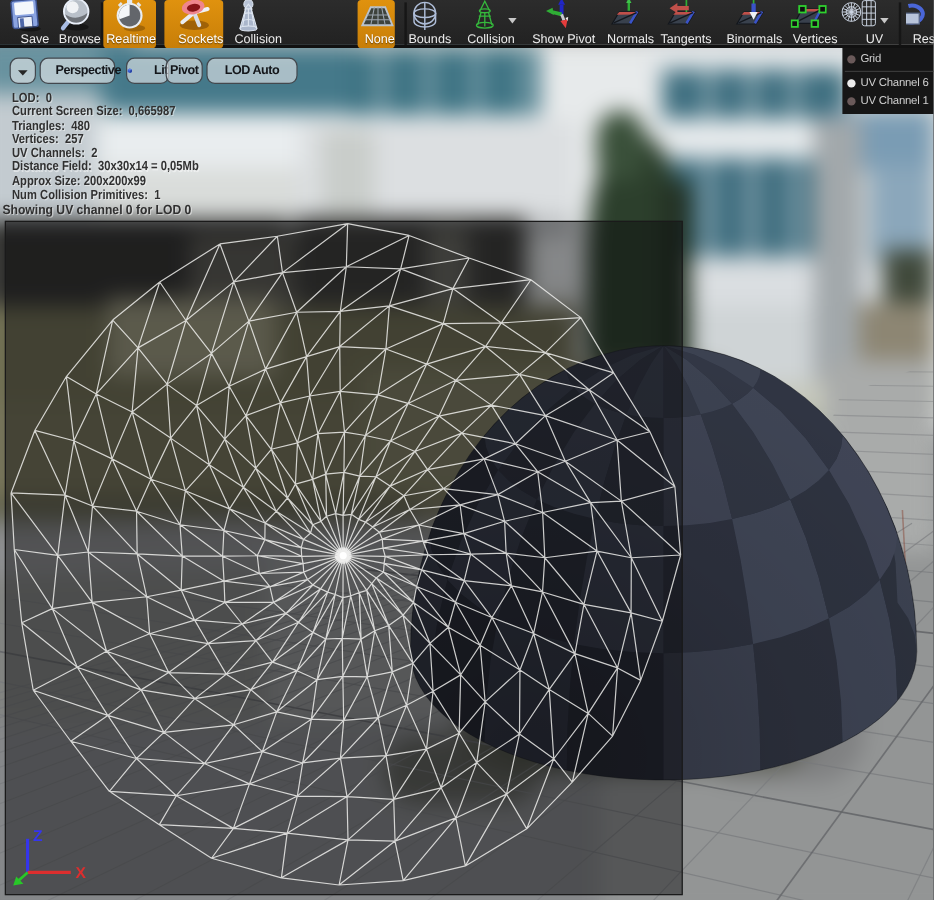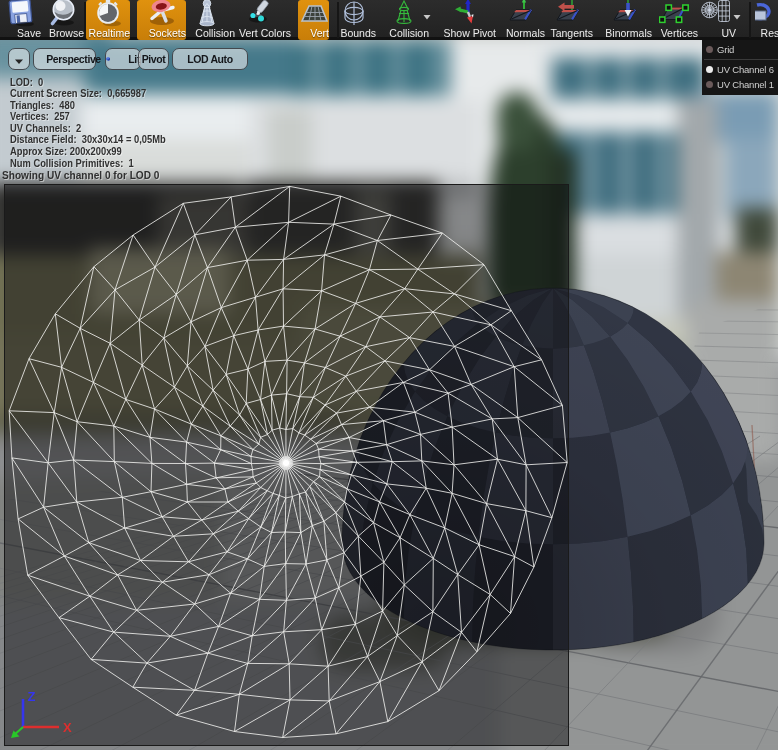--- a/index.html
+++ b/index.html
@@ -313,47 +313,33 @@
 <path d="M12 8.5 L15 4.5 L18 8.5 Z" fill="#b8c3d6"></path>
 <path d="M8 24.5 L12.6 8.5 L17.4 8.5 L22 24.5 Z" fill="#aab6cb"></path>
 <path d="M8 24.5 Q15 21.5 22 24.5 M9.7 18.5 Q15 16 20.3 18.5 M11.4 12.5 Q15 11 18.6 12.5"></path>
 <path d="M12.6 8.5 L10 24.5 M15 8.5 L15 25 M17.4 8.5 L20 24.5"></path>
 <ellipse cx="15" cy="24.7" rx="7" ry="2.1" fill="#aab6cb"></ellipse>
 </g>
         </svg>
       </div>
       <div class="tlab">Collision</div>
     </div>
-    <div class="tbtn" style="left:229px;width:62px">
-      <div class="tico">
-        <svg width="30" height="28" viewBox="0 0 30 28">
-          <ellipse cx="13" cy="20" rx="9" ry="3.5" fill="#000" opacity="0.4"></ellipse>
-<rect x="15" y="1" width="6" height="13" rx="2.4" transform="rotate(38 18 7)" fill="#cfd6df" stroke="#8f98a5" stroke-width="0.7"></rect>
-<path d="M12.5 13 L17.5 16.5 L10 18.5 Z" fill="#4a4f56"></path>
-<circle cx="8" cy="16.5" r="2.6" fill="#35e0e8"></circle>
-<circle cx="13" cy="14" r="2" fill="#e8eef2"></circle>
-<circle cx="16" cy="19.5" r="3" fill="#2fd8d8"></circle>
-<circle cx="10.5" cy="13.2" r="1.6" fill="#30343a"></circle>
-        </svg>
-      </div>
-      <div class="tlab">Vert Colors</div>
-    </div>
     <div class="tbtn on" style="left:298px;width:31px">
       <div class="tico">
         <svg width="30" height="28" viewBox="0 0 30 28">
           <g transform="translate(1,0)">
             <path d="M2 22 L9 7 L21 7 L27 22 Z" fill="#3c423c" stroke="#b9c2cc" stroke-width="1.6"></path>
 <g stroke="#9aa4ae" stroke-width="0.9" fill="none">
 <path d="M6 13.5 L23 13.5 M4.2 17.5 L25 17.5"></path>
 <path d="M12 7 L9 22 M15 7 L15 22 M18 7 L21 22"></path>
 </g>
           </g>
         </svg>
       </div>
-      <div class="tlab">Vert</div>
+      <div class="tlab">None</div>
     </div>
     <div class="tbtn" style="left:332px;width:44px">
       <div class="tico">
         <svg width="30" height="28" viewBox="0 0 30 28">
           <g stroke="#aebdd8" stroke-width="1.2" fill="none">
 <circle cx="15" cy="12" r="9"></circle>
 <path d="M6 12 L6 19 A9 4.5 0 0 0 24 19 L24 12"></path>
 <ellipse cx="15" cy="12" rx="9" ry="3.6"></ellipse>
 <line x1="15" y1="3" x2="15" y2="26"></line>
 </g>

